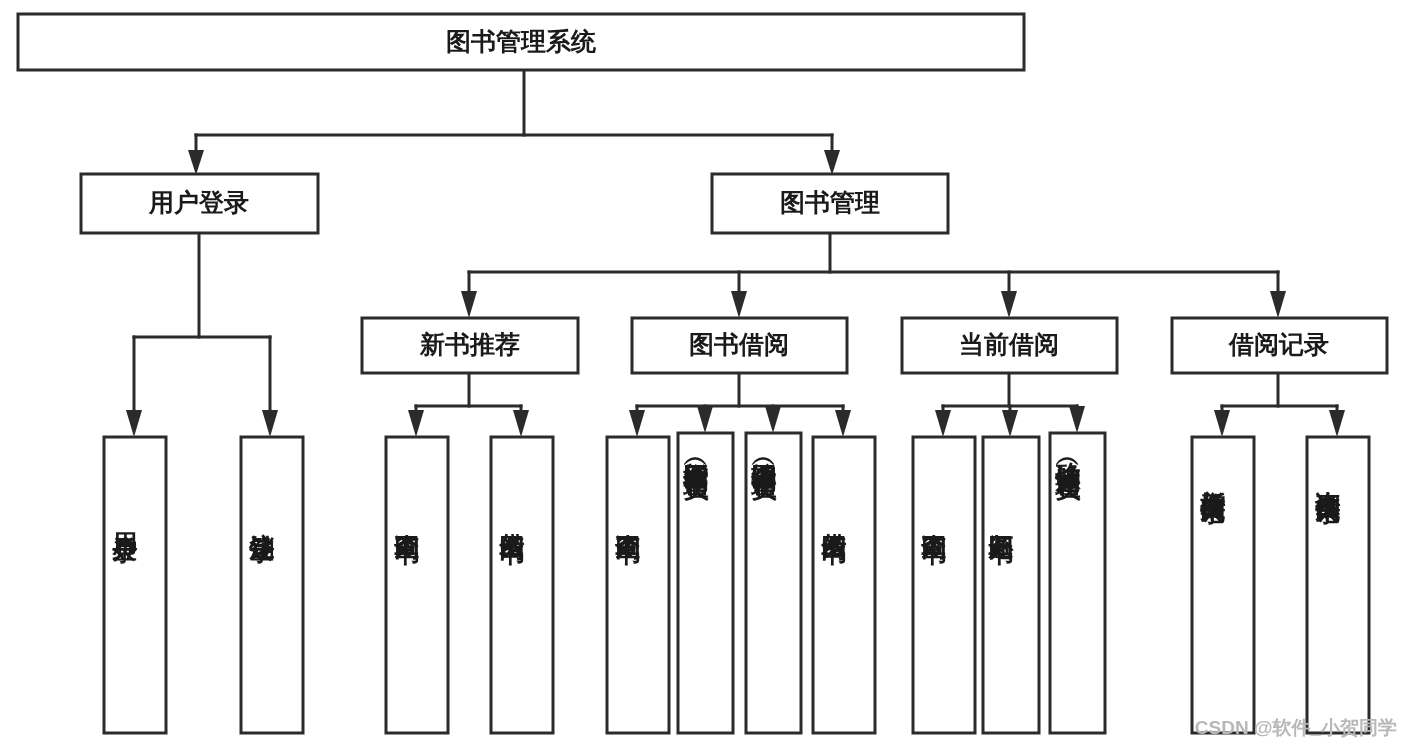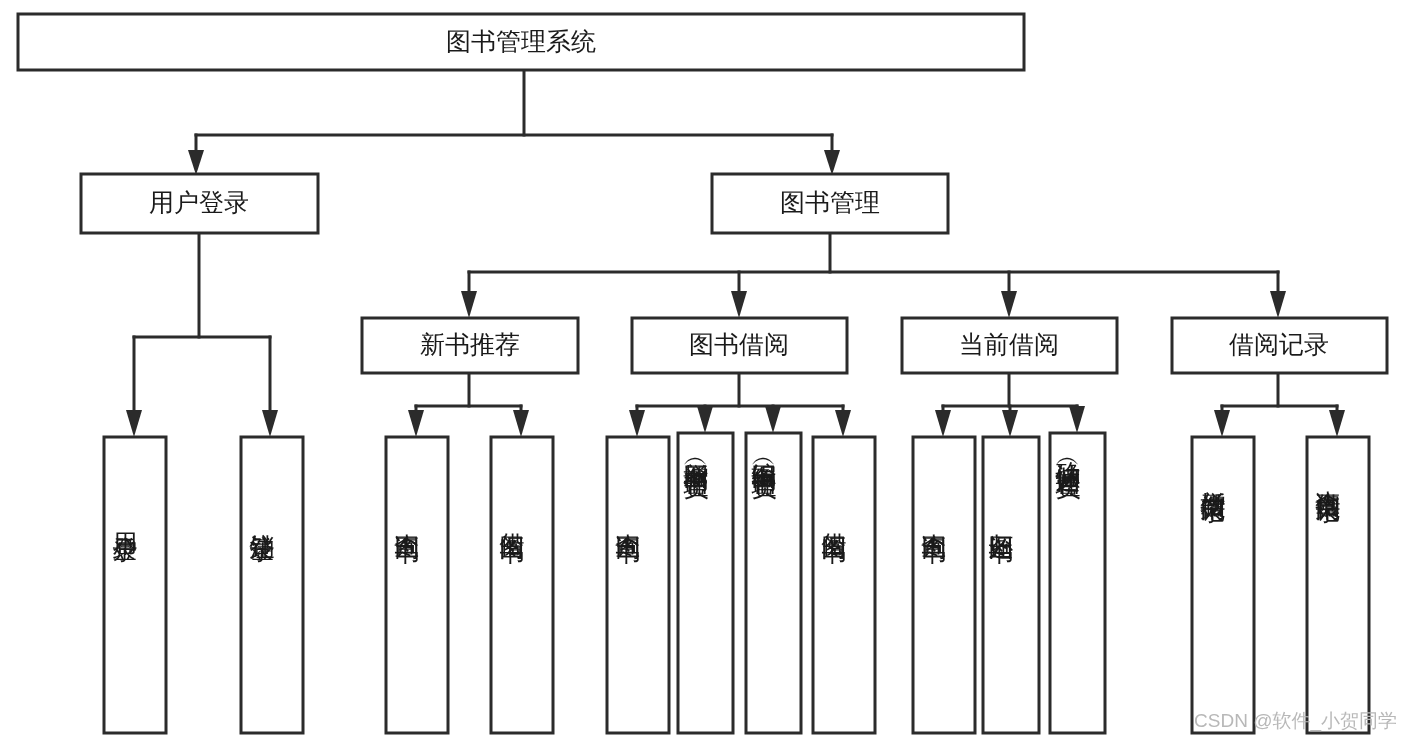--- a/index.html
+++ b/index.html
@@ -11,20 +11,21 @@
     width: 1405px;
     height: 747px;
     font-family: "Liberation Sans", "DejaVu Sans", sans-serif;
     overflow: hidden;
     position: relative;
   }
   #diagram-root {
     position: relative;
     width: 1405px;
     height: 747px;
+    font-weight: bold;
   }
   svg#flow {
     position: absolute;
     top: 0;
     left: 0;
     width: 1405px;
     height: 747px;
   }
   .node-rect {
     fill: #ffffff;
@@ -54,21 +55,21 @@
     fill: #1a1a1a;
     writing-mode: vertical-rl;
     text-orientation: upright;
     dominant-baseline: hanging;
     text-anchor: start;
     letter-spacing: 2px;
   }
   .watermark-text {
     position: absolute;
     right: 8px;
-    bottom: 13px;
+    bottom: 6px;
     font-family: "Liberation Sans", "DejaVu Sans", sans-serif;
     font-size: 19px;
     color: #b8b8b8;
     white-space: nowrap;
     pointer-events: none;
     user-select: none;
   }
 </style>
 </head>
 <body>

